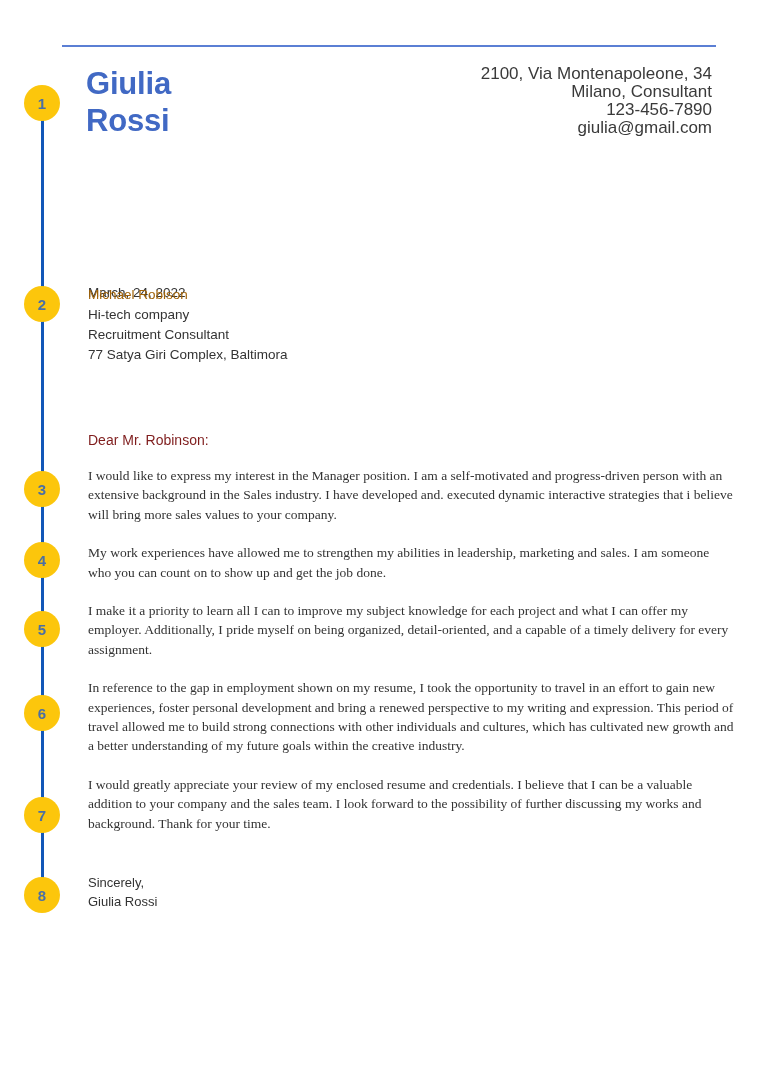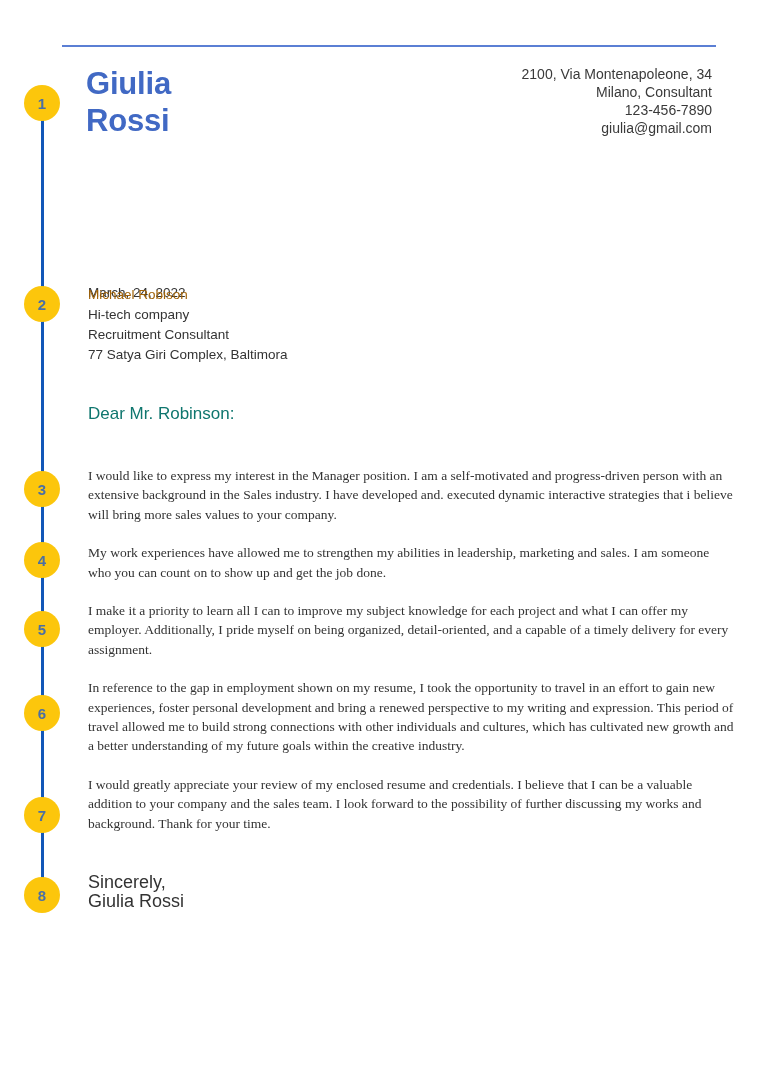--- a/index.html
+++ b/index.html
@@ -69,21 +69,21 @@
     line-height: 1.18;
     color: #4169c4;
     letter-spacing: -0.2px;
   }
   .contact {
     position: absolute;
     right: 56px;
     top: 65px;
     width: 330px;
     text-align: right;
-    font-size: 14px;
+    font-size: 17px;
     line-height: 18px;
     color: #3a3a3a;
   }
   .contact div { white-space: nowrap; }
 
   
   .content {
     position: absolute;
     left: 88px;
     top: 0;
@@ -104,45 +104,45 @@
     font-size: 13.5px;
     line-height: 20px;
     color: #333333;
   }
   .recipient .rcp-name {
     font-weight: normal;
     color: #a16207;
   }
   .salutation {
     position: absolute;
-    top: 404px;
-    left: 0;
-    font-size: 17px;
-    color: #0f766e;
+    top: 432px;
+    left: 0;
+    font-size: 14px;
+    color: #7f1d1d;
   }
 
   .paragraphs {
     position: absolute;
     top: 466px;
     left: 0;
     width: 646px;
     font-family: Liberation Serif, serif;
   }
   .para {
     font-size: 13.5px;
     line-height: 19.4px;
     color: #333333;
     margin: 0 0 19px 0;
     text-align: left;
   }
   .signoff {
     position: absolute;
     left: 0;
     top: 873px;
-    font-size: 18px;
+    font-size: 13px;
     line-height: 19.4px;
     color: #333333;
   }
 </style>
 </head>
 <body>
 
 <div class="page">
 
   <div class="top-rule"></div>

